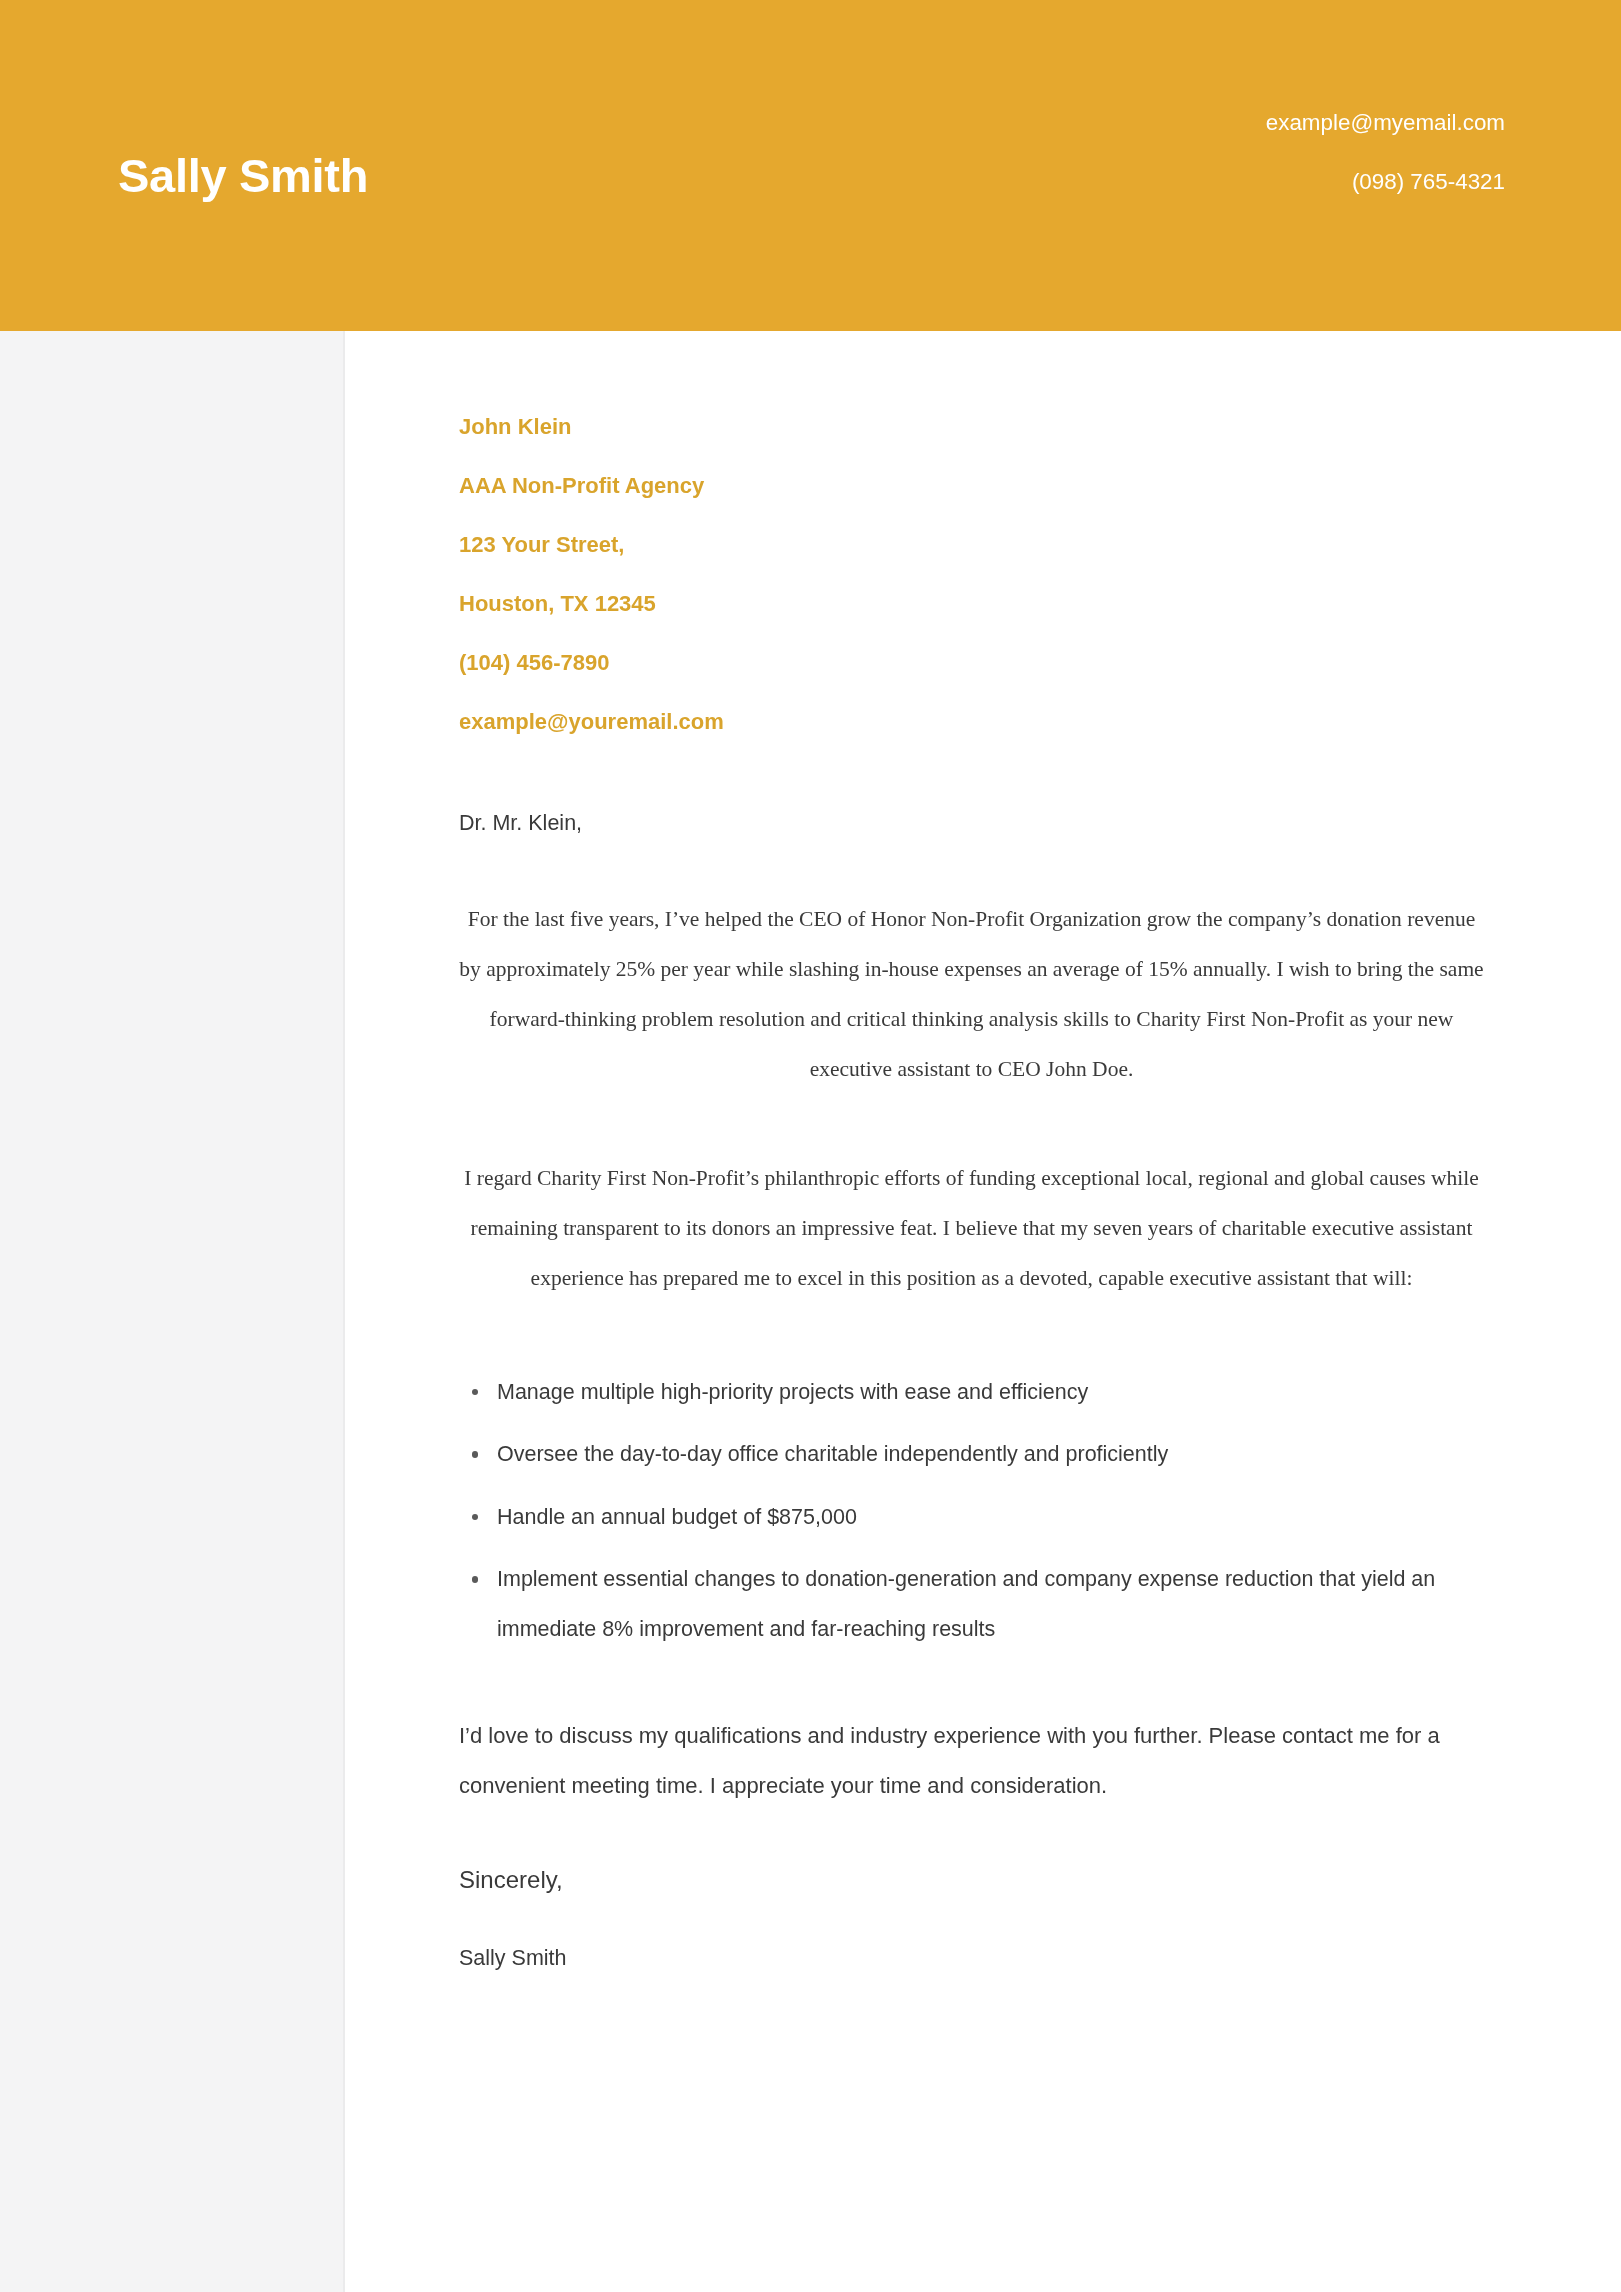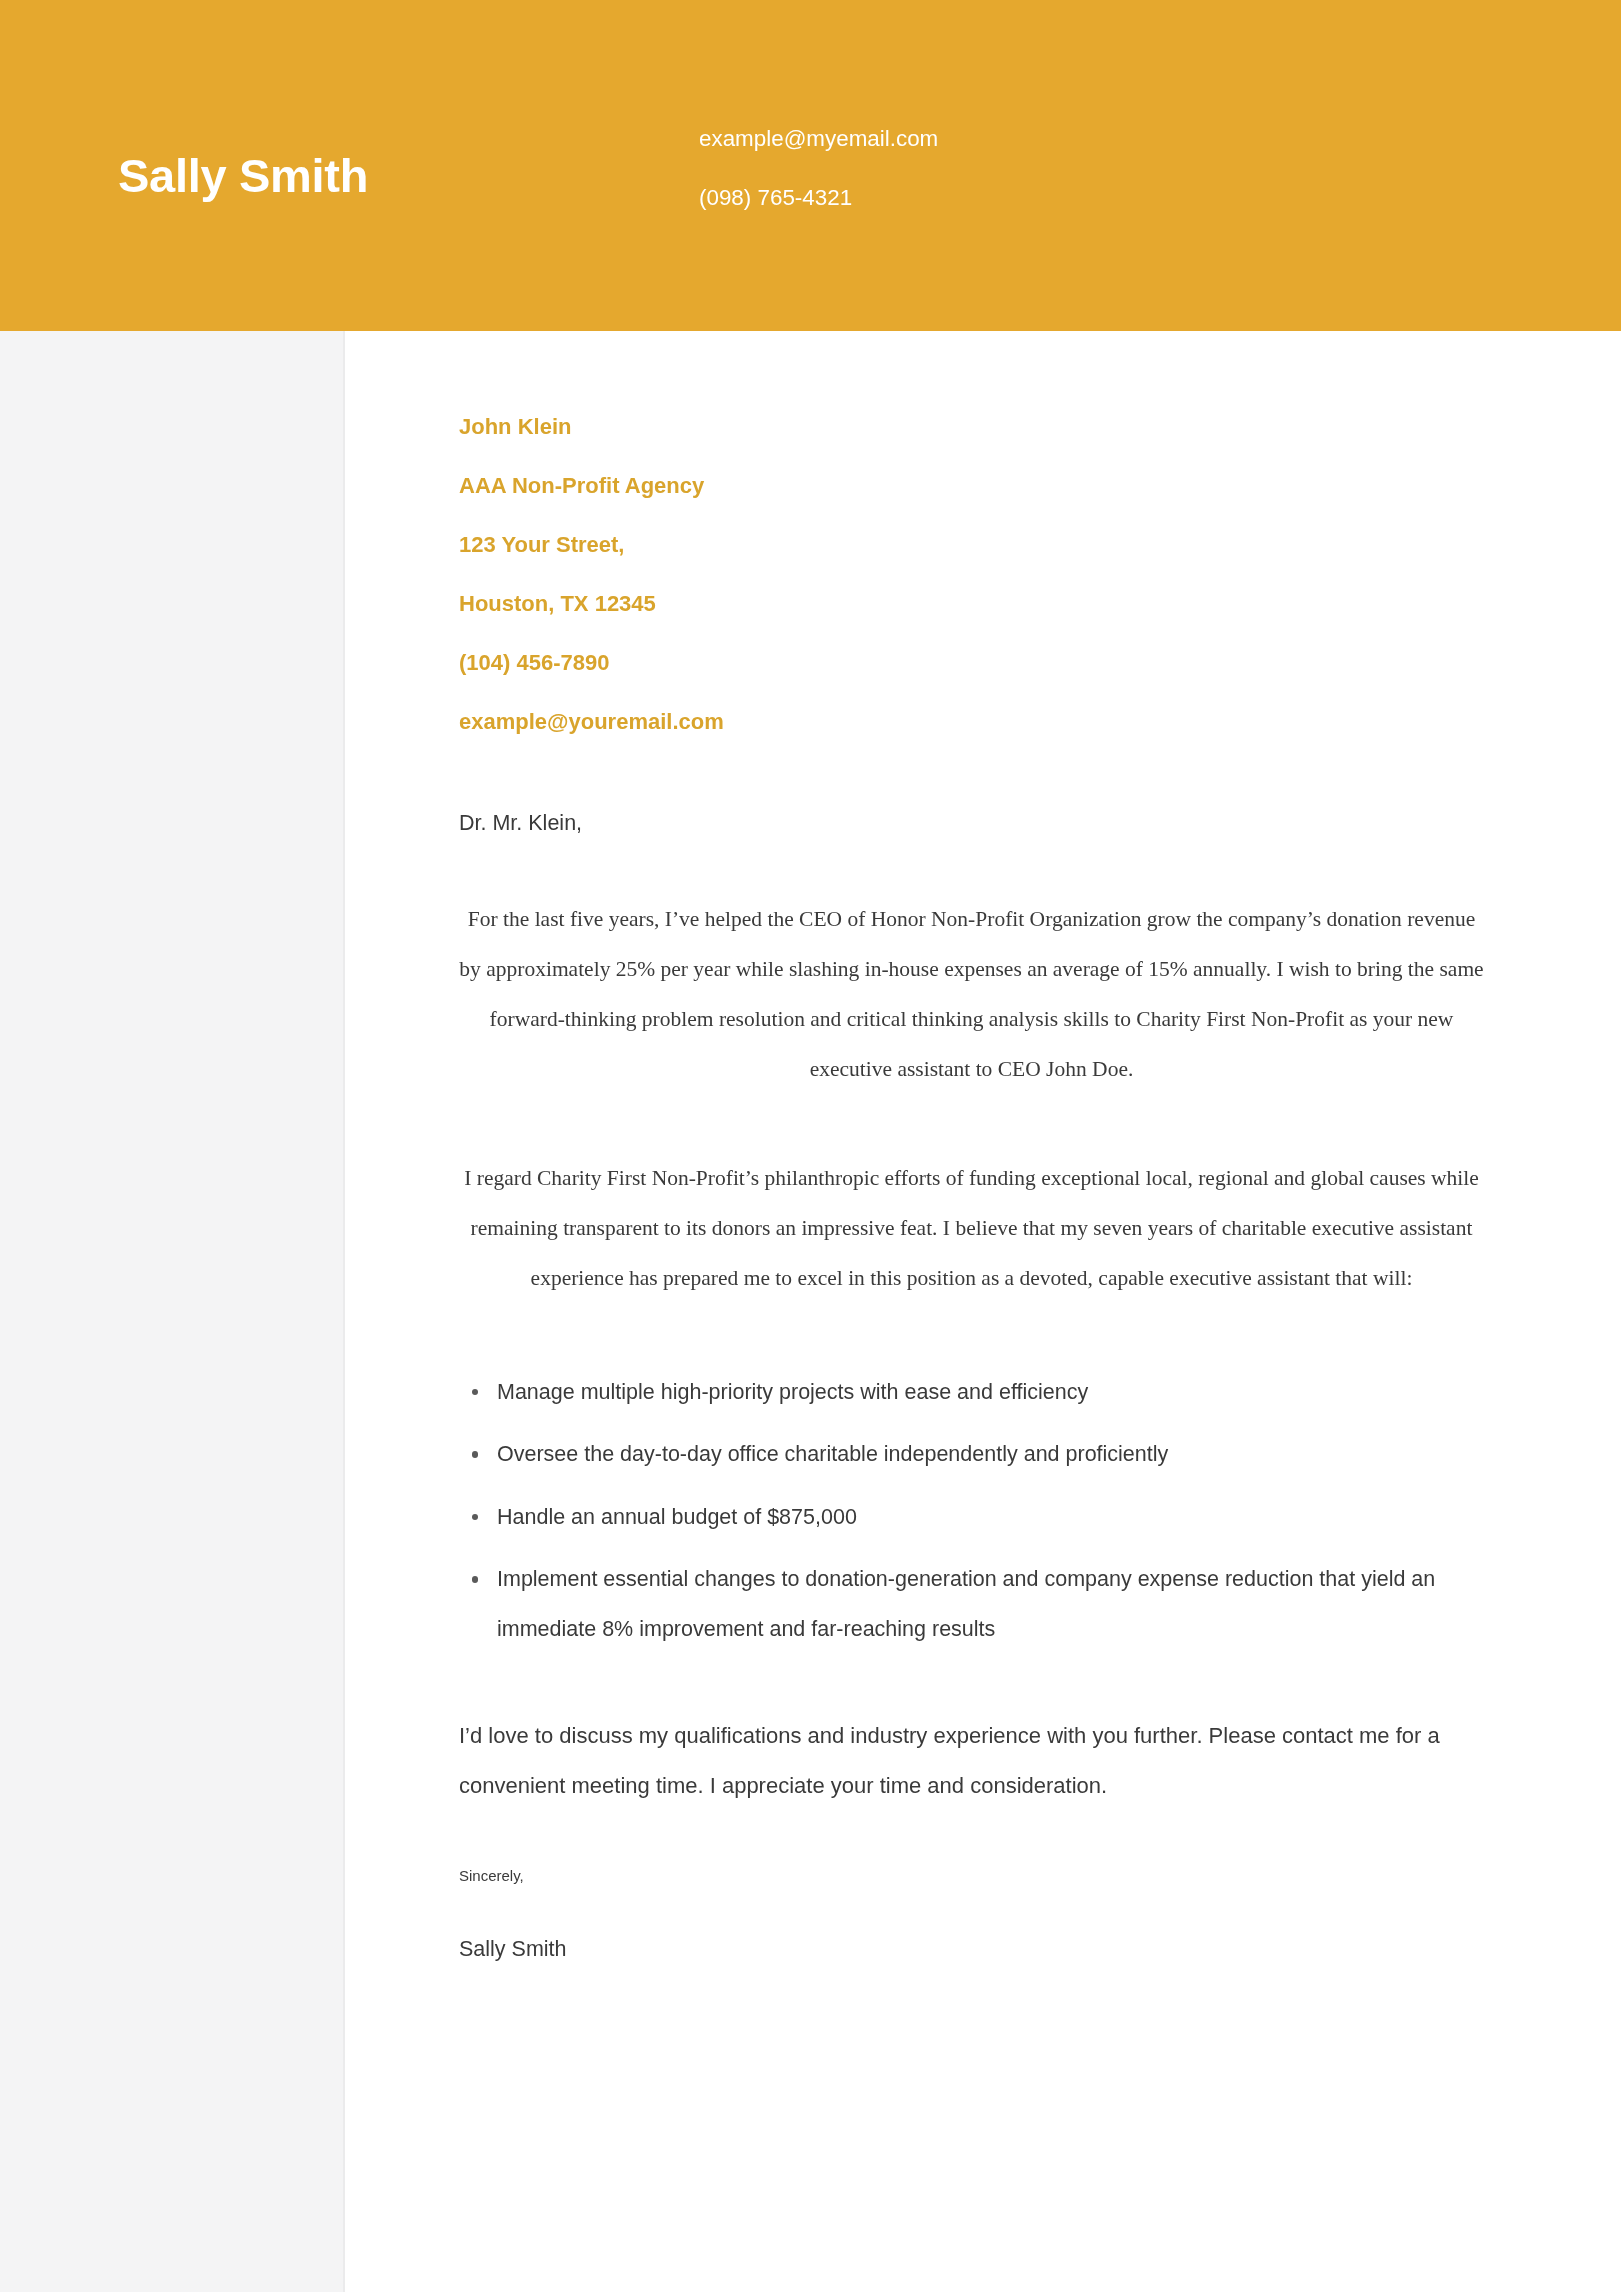--- a/index.html
+++ b/index.html
@@ -55,23 +55,23 @@
     font-size: 47px;
     font-weight: bold;
     color: #ffffff;
     letter-spacing: -0.3px;
     line-height: 1;
     white-space: nowrap;
   }
   .header-contact {
     position: absolute;
     right: 116px;
-    top: 128px;
+    top: 112px;
     width: 806px;
-    text-align: left;
+    text-align: right;
   }
   .header-contact div {
     font-size: 22.4px;
     color: #ffffff;
     line-height: 1;
     margin-bottom: 37px;
     white-space: nowrap;
   }
   .header-contact div:last-child {
     margin-bottom: 0;
@@ -138,21 +138,21 @@
 
   .closing {
     margin-top: 57px;
     font-size: 22px;
     color: #3a3a3a;
     line-height: 50px;
   }
 
   .signoff {
     margin-top: 57px;
-    font-size: 15px;
+    font-size: 24px;
     color: #3a3a3a;
     line-height: 1;
   }
   .signature {
     margin-top: 56px;
     font-size: 21.5px;
     color: #3a3a3a;
     line-height: 1;
   }
 </style>

